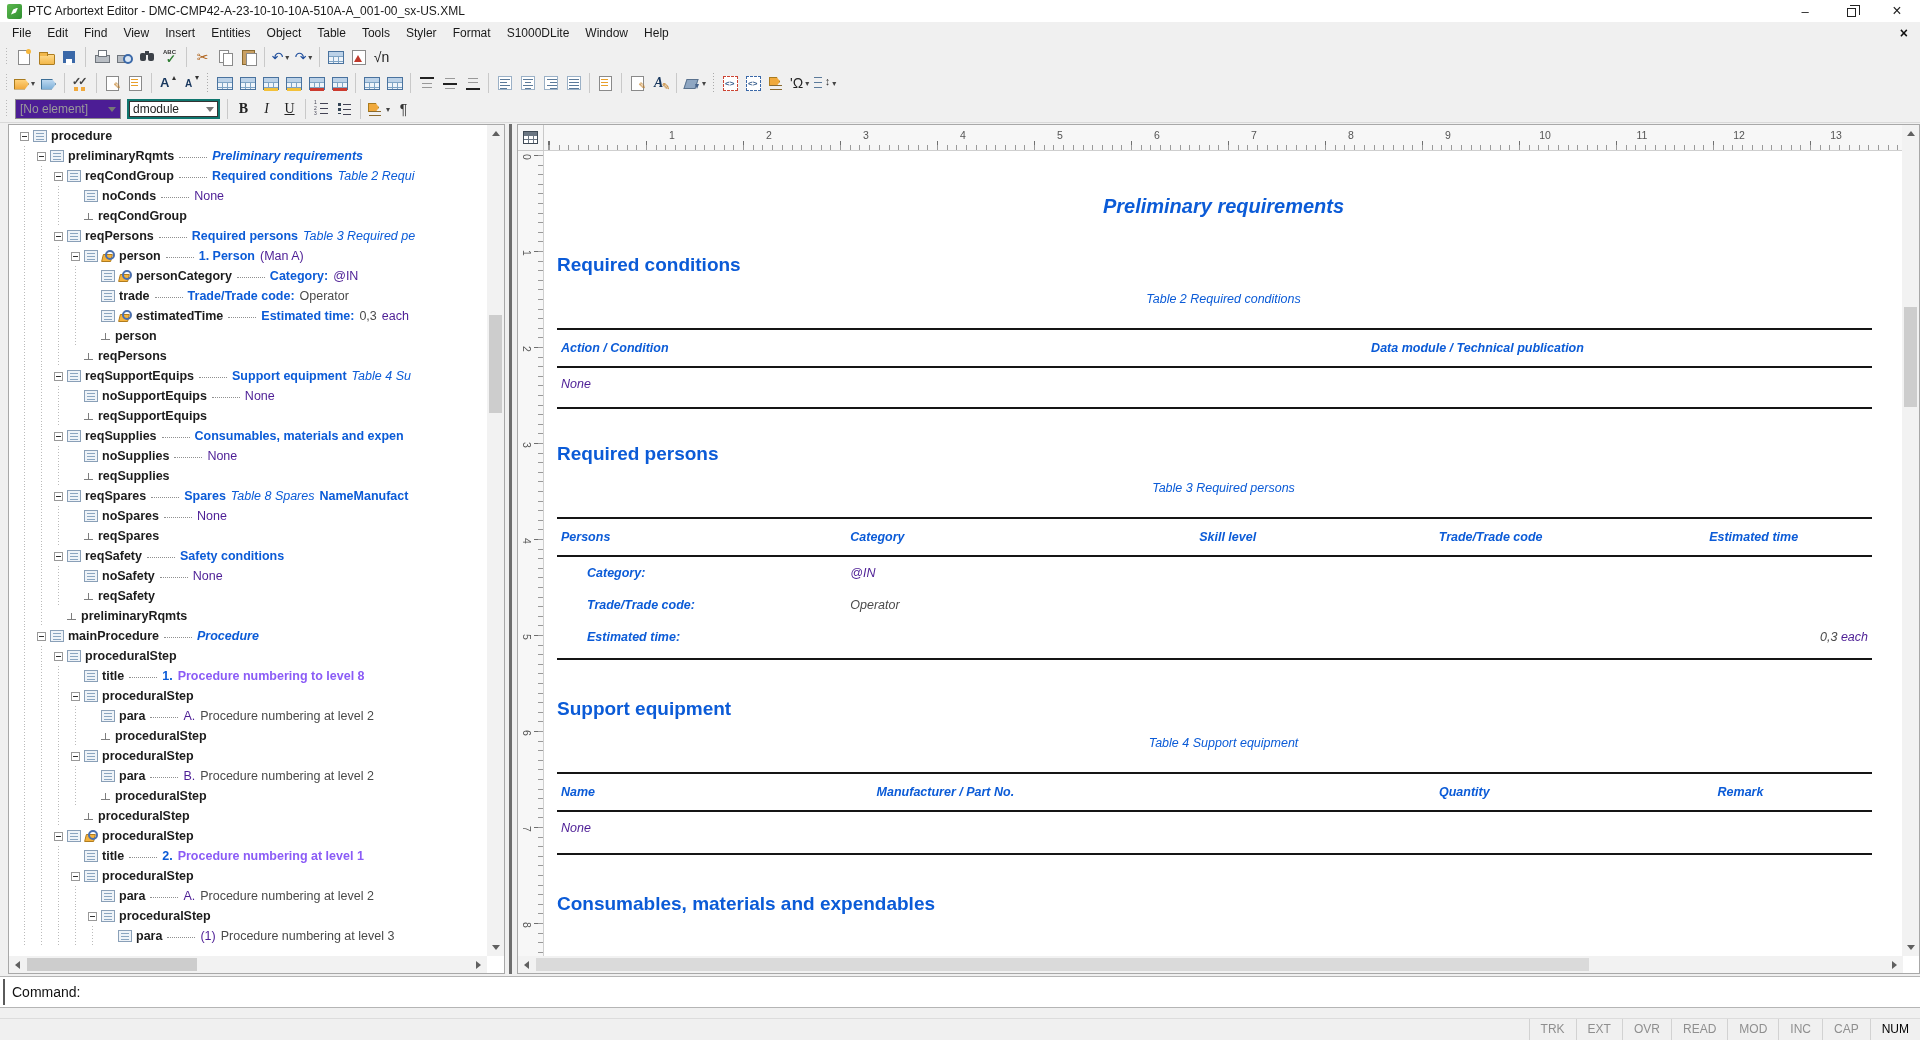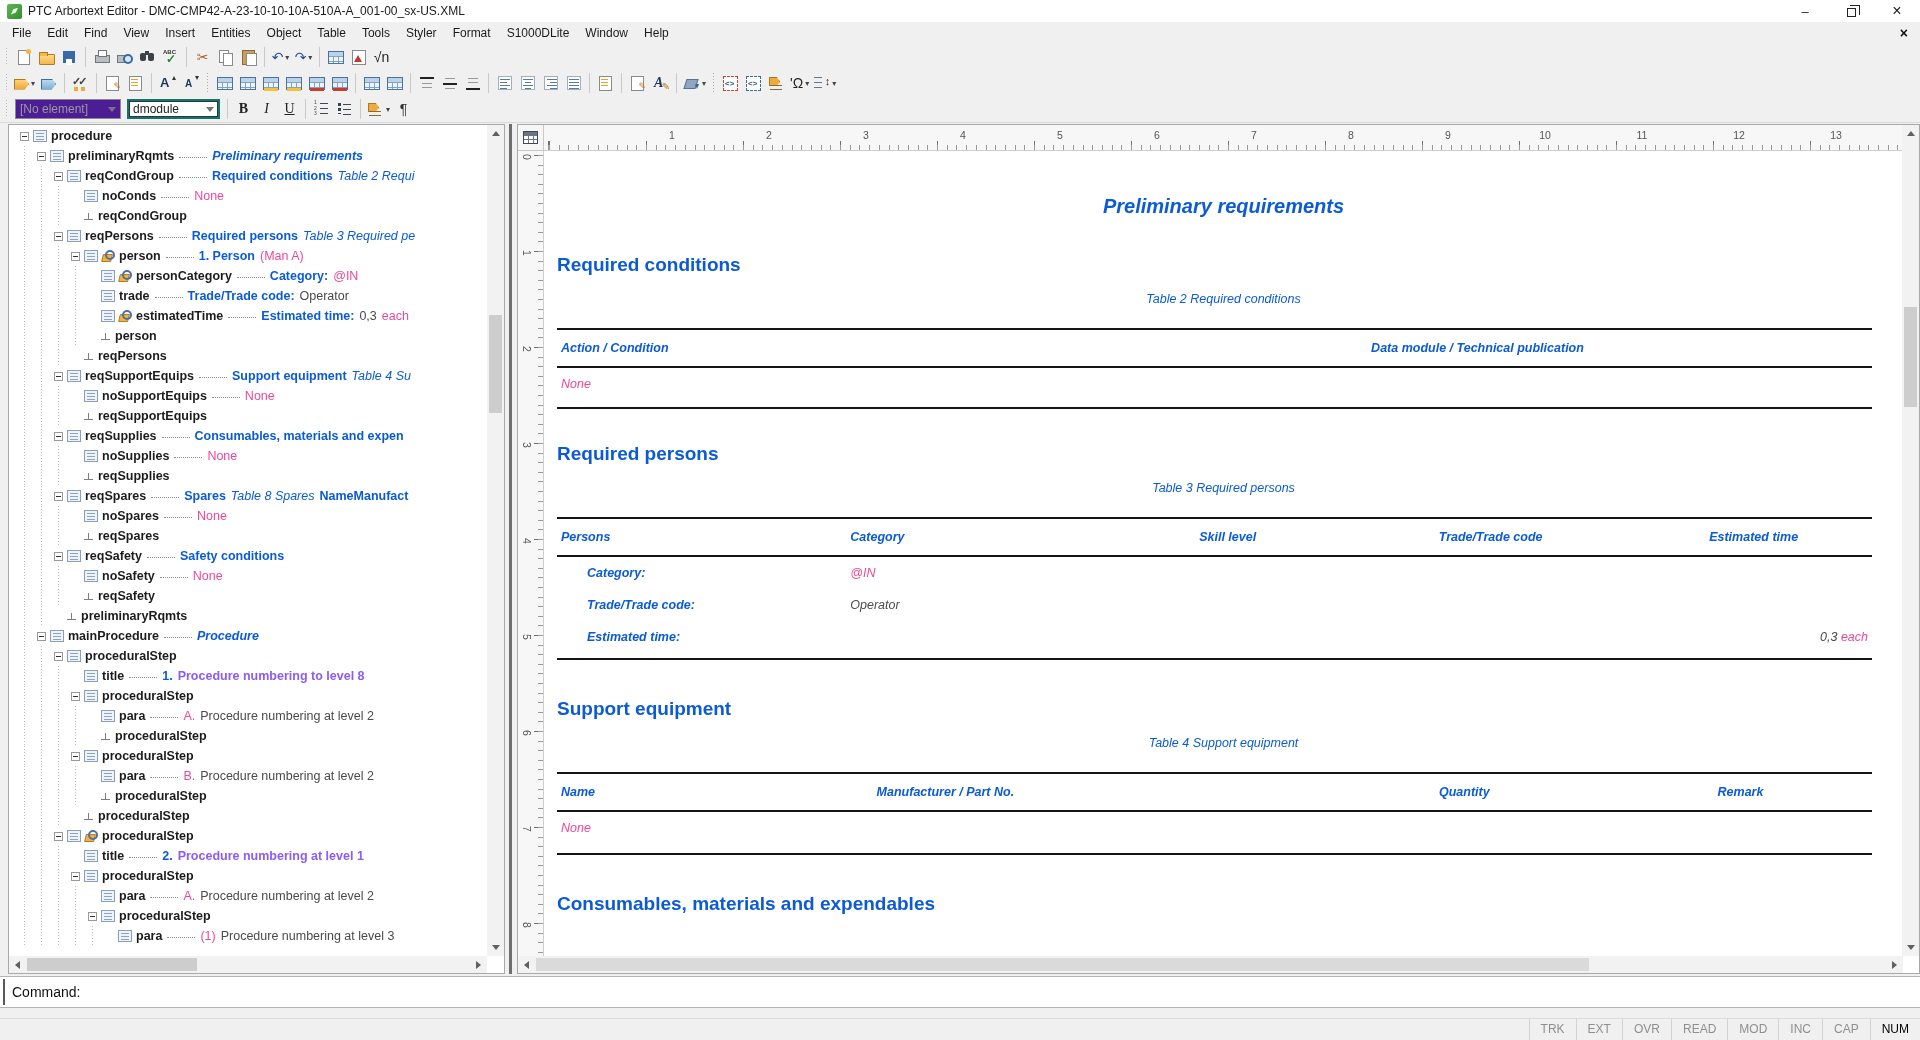--- a/index.html
+++ b/index.html
@@ -135,21 +135,21 @@
   .fbadge::after { content:""; position:absolute; right:1px; top:0; width:6px; height:6px; border:2px solid #4a6fae; border-radius:50%; }
   .endm { width:9px; height:11px; position:relative; margin-right:5px; flex:none; }
   .endm::before { content:""; position:absolute; left:0; right:0; bottom:2px; height:1px; background:#7d7d7d; }
   .endm::after { content:""; position:absolute; left:4px; top:2px; bottom:2px; width:1px; background:#7d7d7d; }
   .ename { font-weight:bold; color:#1c1c1c; font-size:12.5px; }
   .lead { width:28px; border-top:1px dotted #8f8f8f; margin:2px 5px 0 5px; flex:none; }
   .seg { margin-right:5px; font-size:12.5px; }
   .s-bbi { color:#0b5bd7; font-weight:bold; font-style:italic; }
   .s-bb  { color:#0b5bd7; font-weight:bold; }
   .s-ib  { color:#0b5bd7; font-style:italic; }
-  .s-b   { color:#ec4899; }
+  .s-b   { color:#4c1d95; }
   .s-d   { color:#4a4a4a; }
   .s-db  { color:#8b5cf6; font-weight:bold; }
 
   
   .sbv { position:absolute; right:0; top:0; width:17px; bottom:17px; background:#f2f2f2; }
   .sbh { position:absolute; left:0; right:17px; bottom:0; height:17px; background:#f2f2f2; }
   .sbthumb { position:absolute; background:#cdcdcd; }
   .arr { position:absolute; width:0; height:0; }
   .arr.up    { left:5px; top:6px; border-left:4px solid transparent; border-right:4px solid transparent; border-bottom:5px solid #606060; }
   .arr.down  { left:5px; bottom:6px; border-left:4px solid transparent; border-right:4px solid transparent; border-top:5px solid #606060; }

